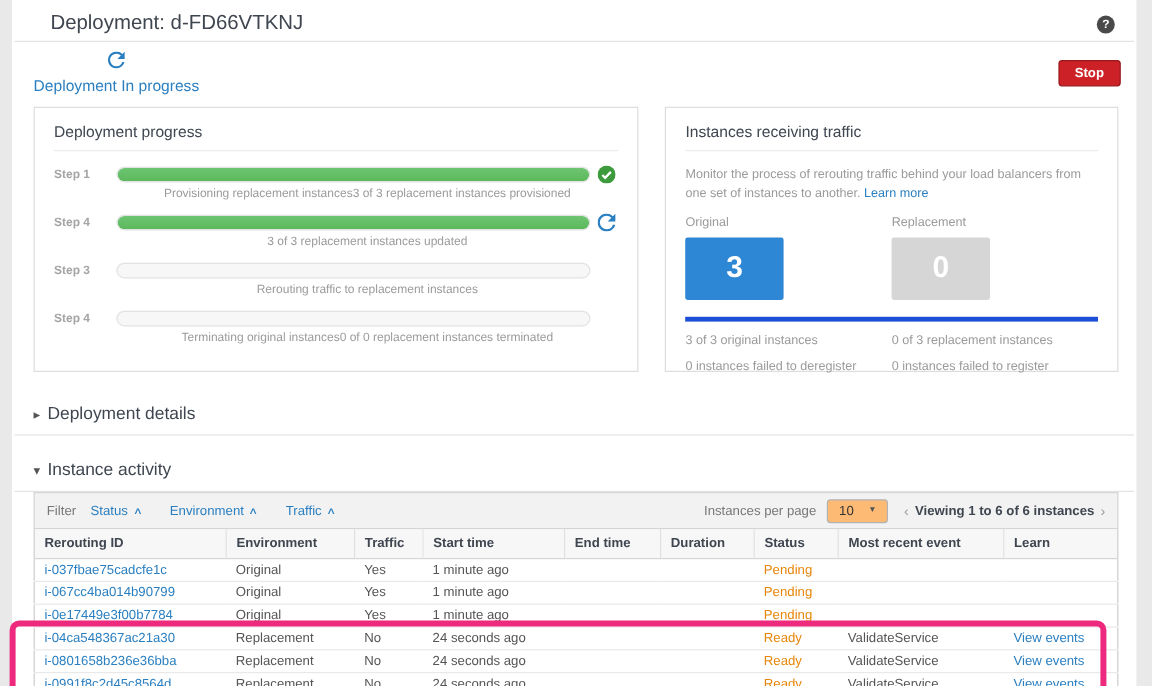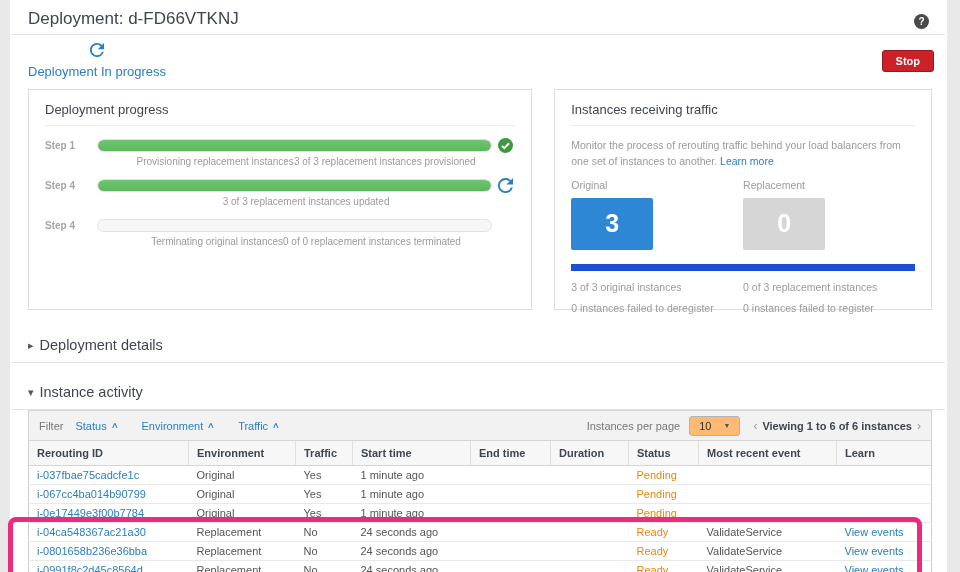--- a/index.html
+++ b/index.html
@@ -21,22 +21,23 @@
   }
   .page{
     position:relative;
     margin-left:10px;
     width:937px;
     min-height:572px;
     background:#fff;
   }
   
   .page-header{
-    display:flex;justify-content:space-between;align-items:flex-end;
+    display:flex;justify-content:space-between;align-items:center;
     padding:9px 18px 5px 18px;
+    margin-left:14px;
   }
   .page-title{font-size:17px;color:#3f4650;}
   .help-icon{
     width:15px;height:15px;border-radius:50%;
     background:#4a4a4a;color:#fff;
     font-size:10px;font-weight:bold;line-height:15px;text-align:center;
     cursor:pointer;margin-top:2px;
   }
   .divider{border-bottom:1px solid #e3e3e3;margin:0 2px;}
   
@@ -81,21 +82,21 @@
   .traffic-cols{display:flex;}
   .traffic-col{width:50%;}
   .traffic-col-label{font-size:10.5px;color:#9b9b9b;margin-bottom:7px;}
   .count-box{
     width:82px;height:52px;border-radius:2px;
     display:flex;align-items:center;justify-content:center;
     color:#fff;font-size:25px;font-weight:bold;
   }
   .count-box.original{background:var(--count-blue);}
   .count-box.replacement{background:var(--count-gray);}
-  .traffic-stats{border-top:7px solid #1d4ed8;margin-top:14px;padding-top:10px;}
+  .traffic-stats{border-top:4px solid #1d4ed8;margin-top:14px;padding-top:10px;}
   .stats-row{display:flex;font-size:10.5px;color:#9b9b9b;margin-bottom:9px;}
   .stats-row span{width:50%;}
   
   .section-header{
     display:flex;align-items:center;gap:6px;
     padding:0 15px 0 18px;
     font-size:14.5px;color:#3f4650;cursor:pointer;
   }
   .section-header.details{margin-top:27px;margin-bottom:9px;}
   .section-header.activity{margin-top:21px;margin-bottom:9px;}
@@ -204,20 +205,33 @@
             <svg width="15" height="15" viewBox="0 0 16 16">
               <path fill="#2a7fc0" d="M13.65 2.35A7.96 7.96 0 0 0 8 0C3.58 0 .01 3.58.01 8S3.58 16 8 16c3.73 0 6.84-2.55 7.73-6h-2.08A5.99 5.99 0 0 1 8 14 6 6 0 1 1 8 2c1.66 0 3.14.69 4.22 1.78L9 7h7V0l-2.35 2.35z"></path>
             </svg>
           </span>
         </div>
         <div class="step-labels">
           <span>3 of 3 replacement instances updated</span>
         </div>
       </div>
 
+      <div class="step">
+        <div class="step-bar-row">
+          <span class="step-label">Step 3</span>
+          <span class="bar">
+              <span class="bar-fill" style="width: 0%;"></span>
+            </span>
+          <span class="step-icon-slot"></span>
+        </div>
+        <div class="step-labels">
+          <span>Rerouting traffic to replacement instances</span>
+          <span></span>
+        </div>
+      </div>
 
       <div class="step">
         <div class="step-bar-row">
           <span class="step-label">Step 4</span>
           <span class="bar">
               <span class="bar-fill" style="width: 0%;"></span>
             </span>
           <span class="step-icon-slot"></span>
         </div>
         <div class="step-labels">

